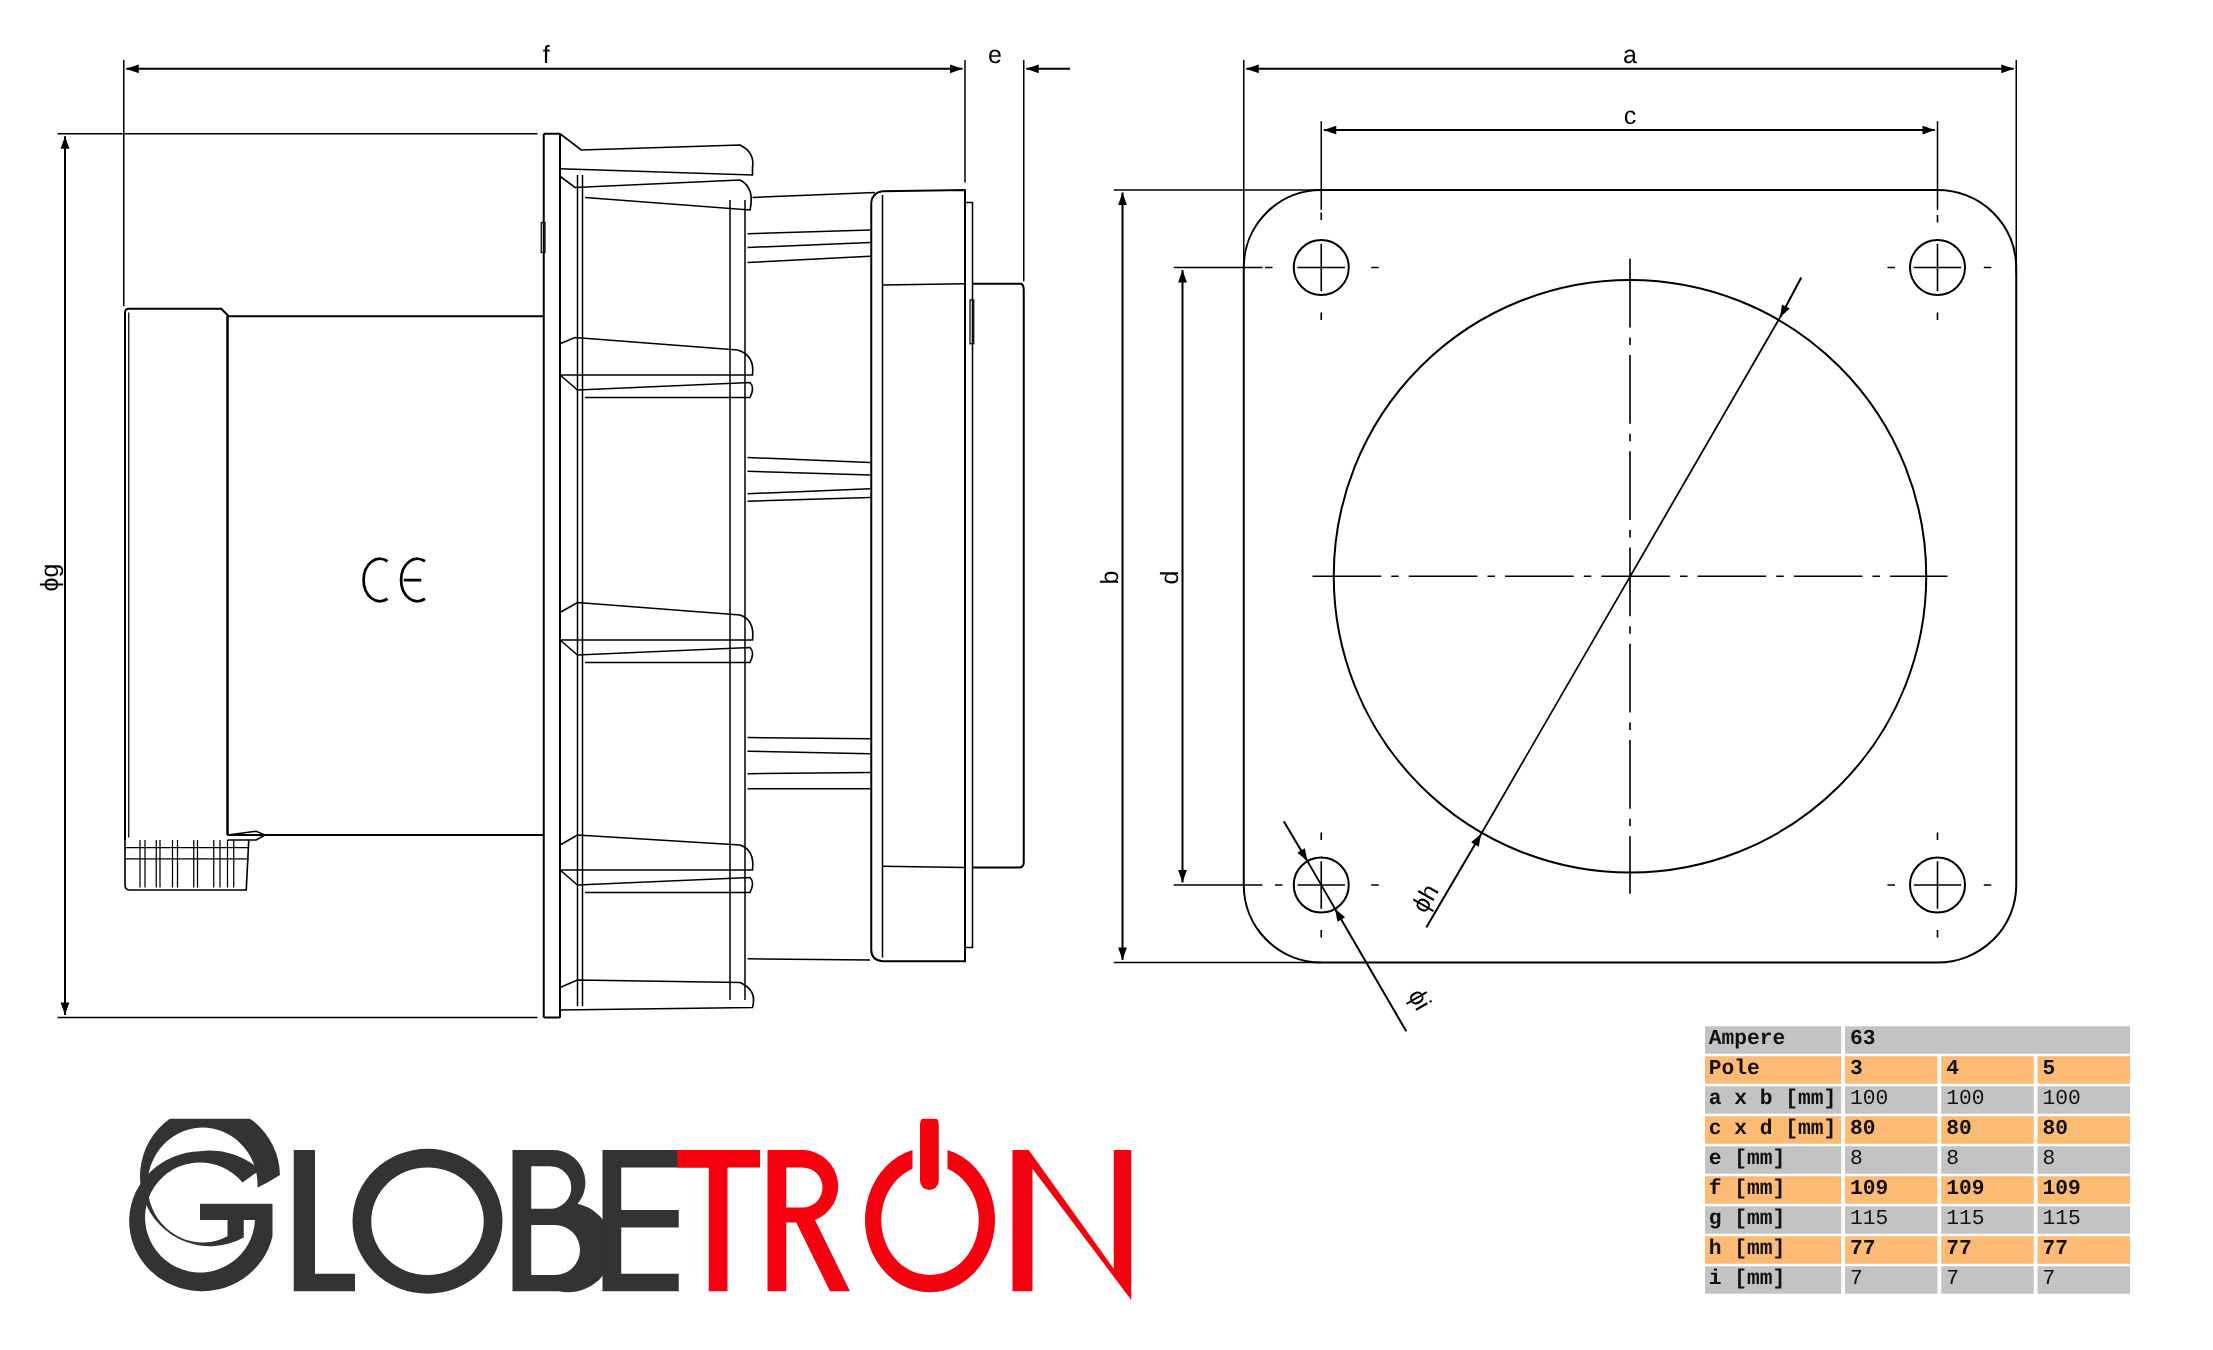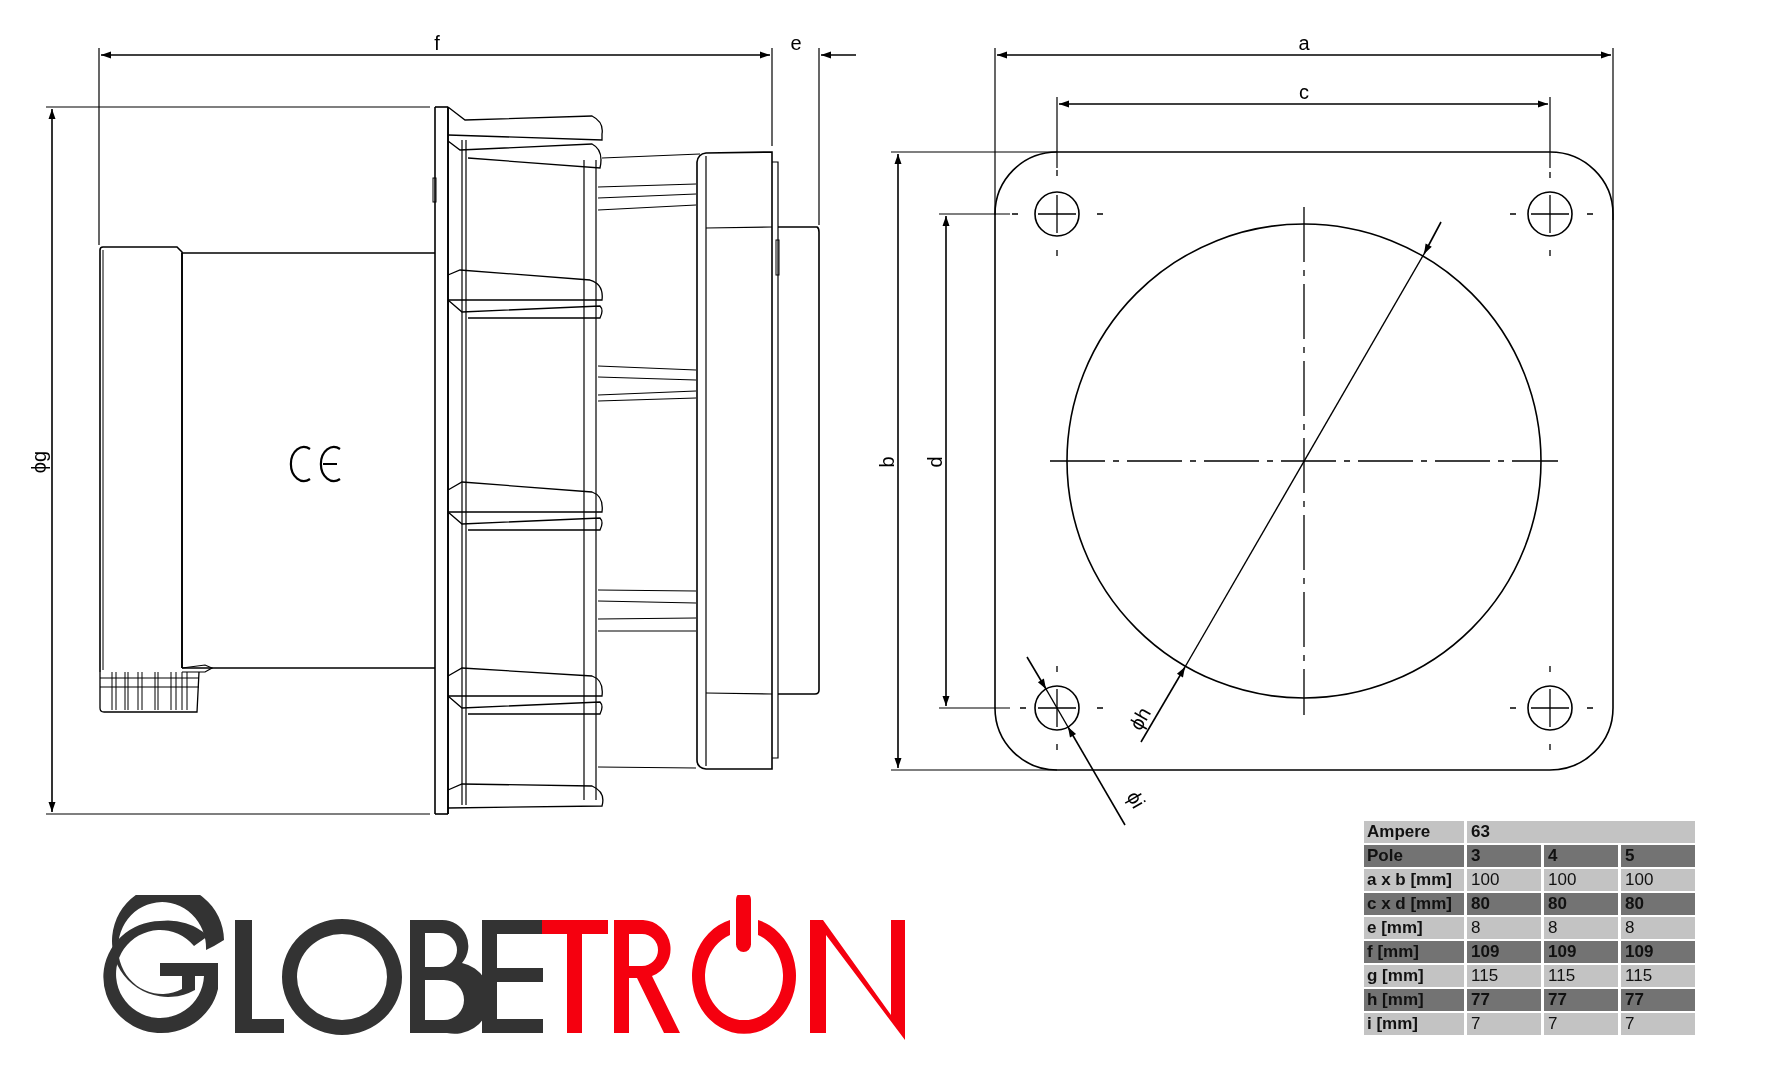--- a/index.html
+++ b/index.html
@@ -1,24 +1,24 @@
 <!DOCTYPE html>
 <html><head>
 <meta charset="utf-8">
 <style>
   html, body { margin:0; padding:0; background:#ffffff; }
   body { width:1770px; height:1080px; position:relative; overflow:hidden; font-family:"Liberation Sans", sans-serif; }
   #drawing { position:absolute; left:0; top:0; }
   .dim-label { font-family:"Liberation Sans", sans-serif; font-size:20px; fill:#000; }
-  #spec-table { position:absolute; left:1364px; top:821px; border-collapse:separate; border-spacing:3px 2px; margin-left:-3px; margin-top:-2px; font-family:Liberation Sans, sans-serif; font-size:17px; color:#111; }
+  #spec-table { position:absolute; left:1364px; top:821px; border-collapse:separate; border-spacing:3px 2px; margin-left:-3px; margin-top:-2px; font-family:Liberation Mono, monospace; font-size:17px; color:#111; }
   #spec-table td { height:22px; padding:0 4px; line-height:22px; white-space:nowrap; }
   #spec-table td.label { width:93px; font-weight:bold; text-align:left; padding-left:3px; }
   #spec-table td.val { width:66px; }
   #spec-table tr.dark td { background:#c3c3c3; }
-  #spec-table tr.light td { background:#737373; }
+  #spec-table tr.light td { background:#fdba74; }
   #spec-table tr.bold td.val { font-weight:bold; }
   #logo { position:absolute; left:100px; top:895px; width:830px; height:150px; }
   .sr { position:absolute; width:1px; height:1px; overflow:hidden; clip:rect(0 0 0 0); }
 </style>
 </head>
 <body>
 
 <svg id="drawing" width="1770" height="1080" viewBox="0 0 1770 1080" xmlns="http://www.w3.org/2000/svg">
   <defs>
     <marker id="arr" viewBox="0 0 10 10" refX="10" refY="5" markerWidth="14" markerHeight="8" orient="auto-start-reverse" markerUnits="userSpaceOnUse">

